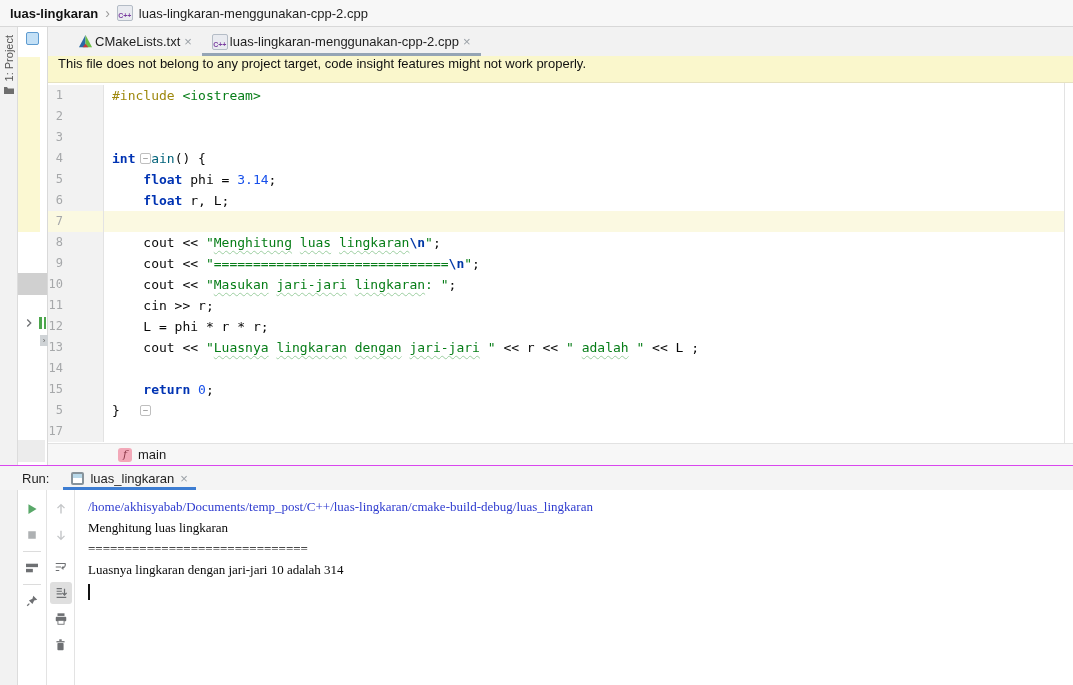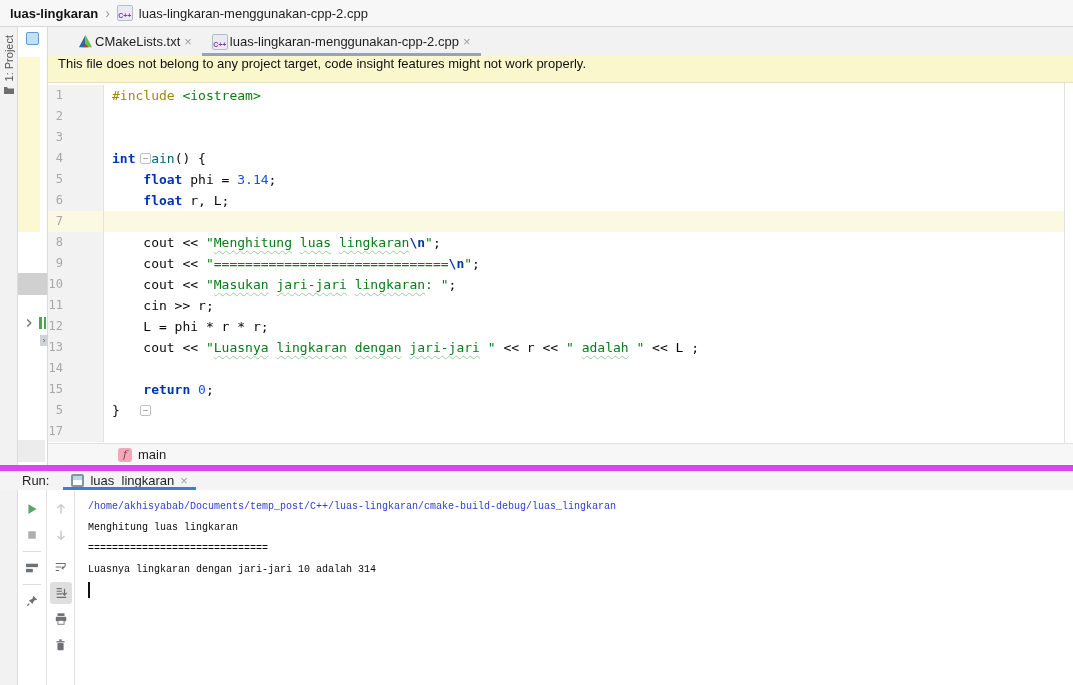--- a/index.html
+++ b/index.html
@@ -68,39 +68,39 @@
   .tk-pl{color:#080808;}
   .scrollgutter{position:absolute;left:1064px;top:83px;width:9px;height:360px;background:#fff;border-left:1px solid #e3e3e3;box-sizing:border-box;}
 
   
   .fnbar{position:absolute;left:48px;top:443px;width:1025px;height:22px;background:#f7f7f7;border-top:1px solid #e2e2e2;
          display:flex;align-items:center;padding-left:70px;box-sizing:border-box;gap:6px;}
   .fbadge{width:14px;height:14px;border-radius:3px;background:#f2a8b8;color:#8c3a4a;font-size:11px;line-height:14px;
           text-align:center;font-style:italic;font-family:"DejaVu Serif","Liberation Serif",serif;}
 
   
-  .runheader{position:absolute;left:0;top:465px;width:1073px;height:25px;background:#f4f4f4;border-top:6px solid #d946ef;
+  .runheader{position:absolute;left:0;top:465px;width:1073px;height:25px;background:#f4f4f4;border-top:1px solid #d946ef;
              display:flex;align-items:stretch;box-sizing:border-box;}
   .runlabel{margin-left:22px;align-self:center;color:#1e1e1e;}
   .runtab{margin-left:14px;display:flex;align-items:center;gap:6px;padding:0 8px;position:relative;}
   .runtab::after{content:"";position:absolute;left:0;right:0;bottom:0;height:3px;background:#3d7dd2;}
   .runtab .x{color:#9aa0a6;font-size:13px;}
   .consoleicon{width:13px;height:13px;border:2px solid #87939b;border-radius:2px;box-sizing:border-box;position:relative;background:#fff;}
   .consoleicon::before{content:"";position:absolute;left:0;top:0;width:9px;height:4px;background:#b9d9ea;}
 
   
   .runpanel{position:absolute;left:0;top:490px;width:1073px;height:195px;background:#fff;}
   .rp-stripe{position:absolute;left:0;top:0;width:18px;height:195px;background:#f2f2f2;border-right:1px solid #dcdcdc;box-sizing:border-box;}
   .rp-col1{position:absolute;left:18px;top:0;width:29px;height:195px;border-right:1px solid #e3e3e3;box-sizing:border-box;}
   .rp-col2{position:absolute;left:47px;top:0;width:28px;height:195px;border-right:1px solid #e3e3e3;box-sizing:border-box;}
   .iconbtn{width:22px;height:22px;margin:4px auto 4px auto;display:flex;align-items:center;justify-content:center;border-radius:3px;}
   .iconbtn.selected{background:#dfdfdf;}
   .vsep{width:18px;height:1px;background:#dcdcdc;margin:5px auto;}
   .console{position:absolute;left:75px;top:0;width:998px;height:195px;background:#fff;padding:6px 0 0 13px;box-sizing:border-box;}
-  .conrow{height:21px;white-space:pre;font-family:Liberation Mono, monospace;font-size:10px;line-height:21px;}
+  .conrow{height:21px;white-space:pre;font-family:Liberation Serif, serif;font-size:13px;line-height:21px;}
   .ck-sys{color:#2e3bcf;}
   .ck-out{color:#080808;}
   .ck-in{color:#067d17;font-style:italic;}
   .caret{display:inline-block;width:2px;height:16px;background:#111;vertical-align:middle;}
 </style>
 </head>
 <body>
 
 <div class="app">
 

